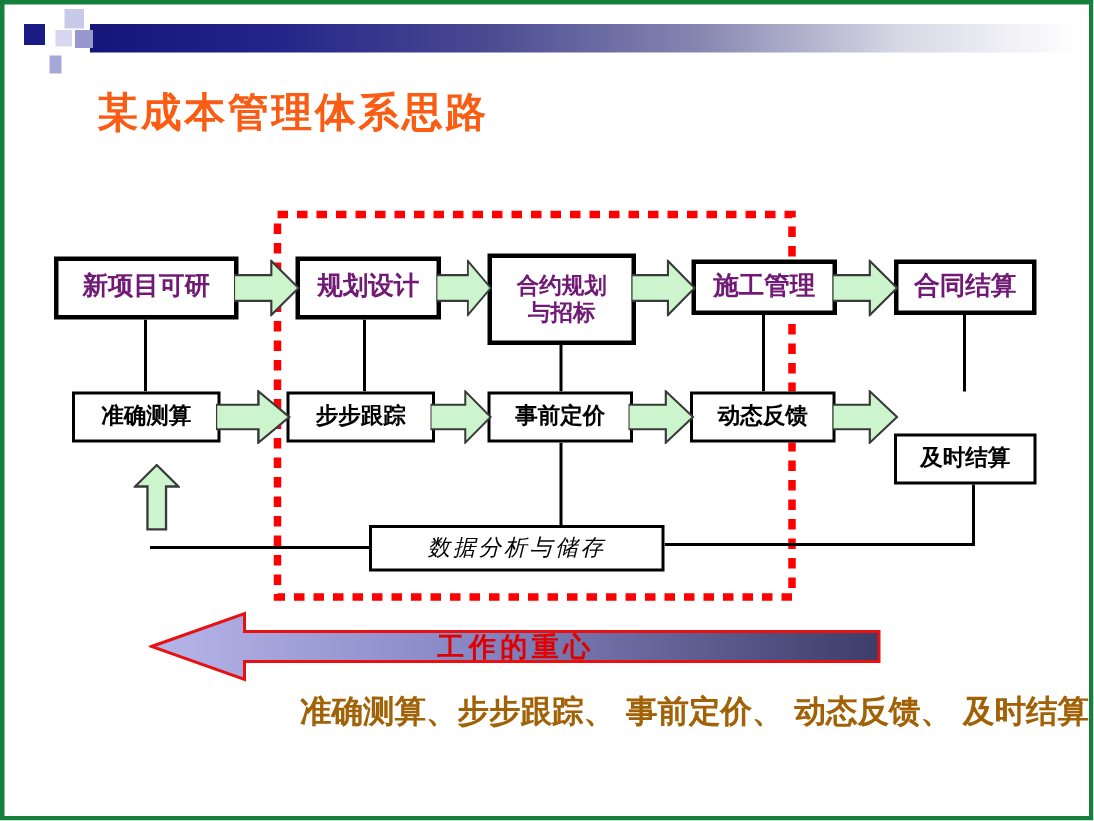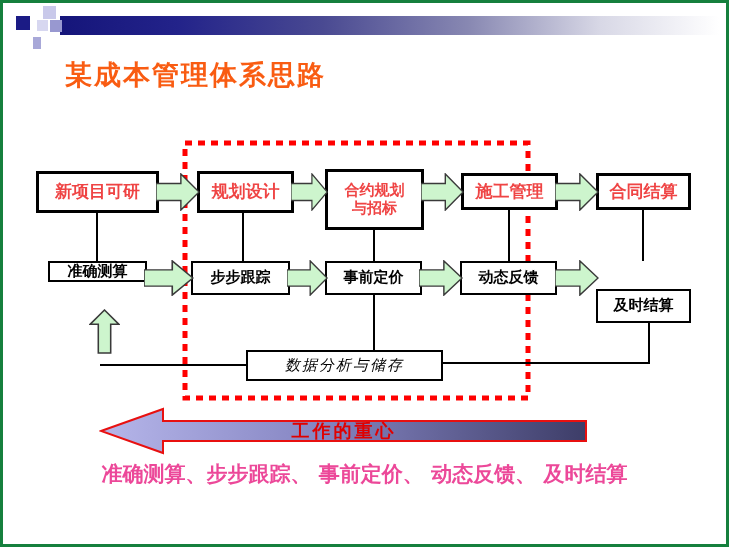--- a/index.html
+++ b/index.html
@@ -19,21 +19,21 @@
     position:absolute;left:62px;top:54px;
     font-family:"DejaVu Serif","Liberation Serif",serif;
     font-weight:bold;font-size:27px;color:#f95c12;letter-spacing:2px;white-space:nowrap;
   }
   
   .fbox{
     position:absolute;box-sizing:border-box;background:#fff;border:3px solid #000;
     display:flex;align-items:center;justify-content:center;flex-direction:column;
     font-weight:bold;text-align:center;line-height:1.15;white-space:nowrap;
   }
-  .row1{color:#ef4444;font-size:17px;}
+  .row1{color:#701a75;font-size:17px;}
   .row2{color:#000;font-size:15px;border-width:2px;}
   #storage-box{
     position:absolute;box-sizing:border-box;background:#fff;border:2px solid #000;
     display:flex;align-items:center;justify-content:center;
     font-weight:normal;font-style:italic;font-size:15px;color:#000;letter-spacing:2px;
   }
   
   .conn-v{position:absolute;width:2px;background:#000;}
   .conn-h{position:absolute;height:2px;background:#000;}
   
@@ -41,22 +41,22 @@
   
   #dotted-rect{position:absolute;left:179px;top:137px;}
   
   #focus-arrow{position:absolute;left:96px;top:403px;}
   #focus-arrow-label{
     position:absolute;left:96px;top:416px;width:490px;text-align:center;
     font-weight:bold;font-size:18px;color:#e00000;letter-spacing:3px;
   }
   
   #emphasis{
-    position:absolute;left:0;top:457px;width:100%;text-align:center;
-    font-weight:bold;font-size:21px;color:#ec4899;white-space:nowrap;
+    position:absolute;left:0;top:457px;width:100%;text-align:right;
+    font-weight:bold;font-size:21px;color:#a16207;white-space:nowrap;
   }
 </style>
 </head>
 <body>
 
 <div id="slide">
 
   <div id="hdr-bar"></div>
   <div class="deco-sq" style="left:13px;top:13px;width:14px;height:14px;background:#1b1b85;"></div>
   <div class="deco-sq" style="left:40px;top:3px;width:13px;height:13px;background:#c9c9ea;"></div>
@@ -90,21 +90,21 @@
     <span>合约规划</span>
     <span>与招标</span>
   </div>
   <div class="fbox row1" style="left:458px;top:170px;width:97px;height:37px;">
     <span>施工管理</span>
   </div>
   <div class="fbox row1" style="left:593px;top:170px;width:95px;height:37px;">
     <span>合同结算</span>
   </div>
 
-  <div class="fbox row2" style="left:45px;top:258px;width:99px;height:21px;justify-content:flex-end;">
+  <div class="fbox row2" style="left:45px;top:258px;width:99px;height:34px;">
     <span>准确测算</span>
   </div>
   <div class="fbox row2" style="left:322px;top:258px;width:97px;height:34px;">
     <span>事前定价</span>
   </div>
   <div class="fbox row2" style="left:188px;top:258px;width:99px;height:34px;">
     <span>步步跟踪</span>
   </div>
   <div class="fbox row2" style="left:457px;top:258px;width:97px;height:34px;">
     <span>动态反馈</span>

